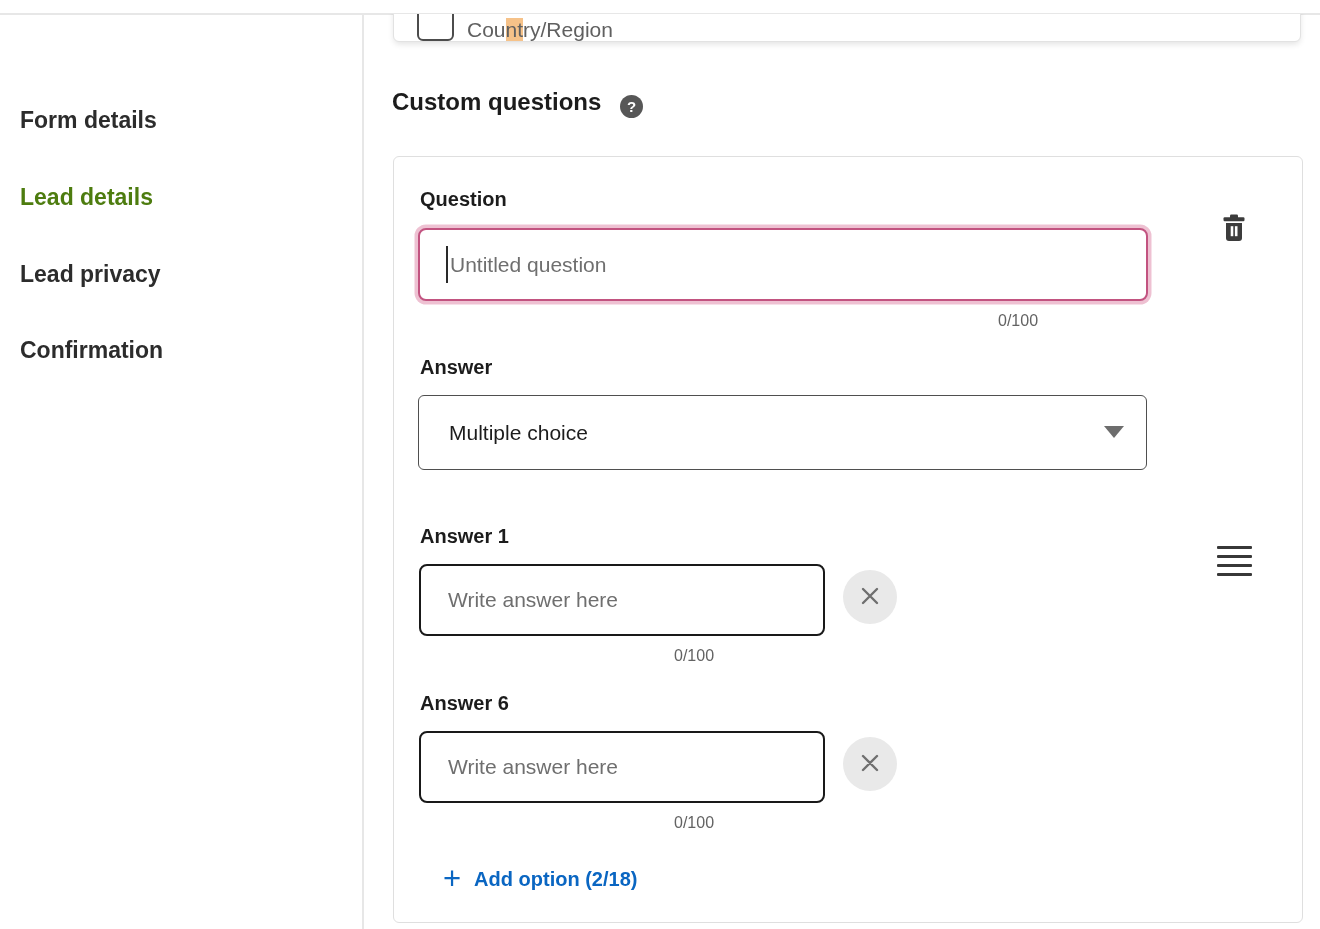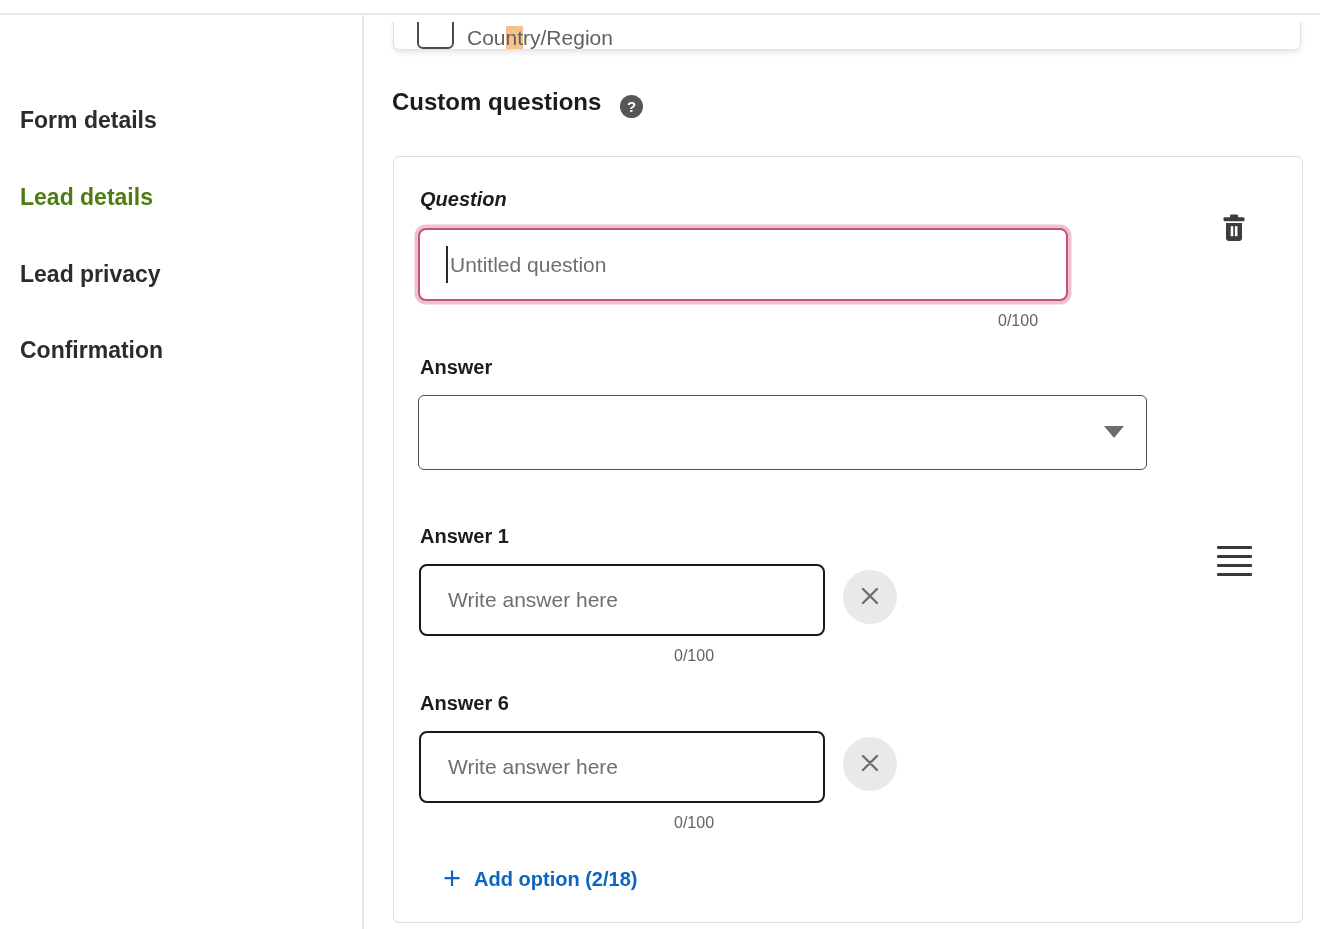--- a/index.html
+++ b/index.html
@@ -14,47 +14,47 @@
   
   .top-hairline{left:0;top:13px;width:1320px;height:1.5px;background:#e7e7e7;}
   .sidebar-divider{left:362px;top:13px;width:1.5px;height:916px;background:#e7e7e7;}
 
   
   .side-item{left:20px;font-size:23px;font-weight:700;color:#2c2c2c;line-height:26px;cursor:pointer;margin-top:40px;}
   .side-item.active{color:#4d7c0f;}
   .si-0{top:67px;} .si-1{top:144px;} .si-2{top:221px;} .si-3{top:297px;}
 
   
-  .top-row-clip{left:363px;top:14px;width:957px;height:36px;overflow:hidden;margin-top:8px;}
+  .top-row-clip{left:363px;top:14px;width:957px;height:36px;overflow:hidden;}
   .top-row{position:absolute;left:30px;top:-45px;width:906px;height:71px;background:#fff;
     border:1.5px solid #e2e2e2;border-radius:6px;box-shadow:0 3px 6px -1px rgba(0,0,0,0.12);}
   .top-row-checkbox{position:absolute;left:54px;top:-10px;width:33px;height:33px;background:#fff;
     border:2px solid #4c4c4c;border-radius:6px;}
   .top-row-label{position:absolute;left:104px;top:3px;font-size:21px;color:#606060;line-height:26px;white-space:nowrap;}
   .find-highlight{background:#f6c289;}
 
   
   .section-title{left:392px;top:88px;font-size:24px;font-weight:700;color:#1c1c1c;}
   .help-icon{left:620px;top:95px;width:23px;height:23px;border-radius:50%;background:#575757;
     color:#fff;font-size:15px;font-weight:700;display:flex;align-items:center;justify-content:center;cursor:pointer;}
 
   
   .card{left:393px;top:156px;width:908px;height:765px;background:#fff;border:1.5px solid #dfdfdf;border-radius:6px;}
 
   .field-label{font-weight:700;font-size:20px;color:#1c1c1c;}
-  .lbl-question{left:420px;top:188px;font-style:italic;}
+  .lbl-question{left:420px;top:188px;}
   .lbl-answer{left:420px;top:356px;}
   .lbl-answer1{left:420px;top:525px;}
   .lbl-answer2{left:420px;top:692px;}
 
   input.txt{font-family:"Liberation Sans", sans-serif;font-size:21px;color:#1d1d1d;
     background:#fff;outline:none;box-sizing:border-box;}
   input.txt::placeholder{color:#6f6f6f;opacity:1;}
 
-  .question-input{left:418px;top:228px;width:650px;height:73px;border:2px solid #c25380;border-radius:8px;
+  .question-input{left:418px;top:228px;width:730px;height:73px;border:2px solid #c25380;border-radius:8px;
     box-shadow:0 0 0 3.5px rgba(214,107,148,0.42);padding:0 24px 0 30px;}
   .text-cursor{left:446px;top:246px;width:1.5px;height:37px;background:#2a2a2a;}
 
   .answer-input{width:406px;height:72px;border:2.5px solid #191919;border-radius:8px;padding:0 32px 0 27px;}
   .a1-input{left:419px;top:564px;}
   .a2-input{left:419px;top:731px;}
 
   .counter{font-size:16px;color:#636363;text-align:left;width:150px;}
   .q-counter{left:998px;top:312px;}
   .a1-counter{left:674px;top:647px;}
@@ -123,20 +123,21 @@
       <path d="M4 9 h16 v15 a3 3 0 0 1 -3 3 h-10 a3 3 0 0 1 -3 -3 z" fill="#3c3c3c"></path>
       <rect x="8.7" y="12.2" width="2.6" height="10" fill="#ffffff"></rect>
       <rect x="12.9" y="12.2" width="2.6" height="10" fill="#ffffff"></rect>
     </svg>
   </span>
 </button>
 <div class="abs counter q-counter">0/100</div>
 
 <div class="abs field-label lbl-answer">Answer</div>
 <div class="abs dropdown">
+  <div class="dropdown-value">Multiple choice</div>
   <div class="dropdown-caret"></div>
 </div>
 
 <div class="abs field-label lbl-answer1">Answer 1</div>
 <input class="abs txt answer-input a1-input" type="text" placeholder="Write answer here" style="">
 <button class="abs remove-button a1-remove">
   <span>
     <svg width="24" height="24" viewBox="0 0 24 24">
       <path d="M5 5 L19 19 M19 5 L5 19" stroke="#6f6f6f" stroke-width="2.4" stroke-linecap="round" fill="none"></path>
     </svg>

